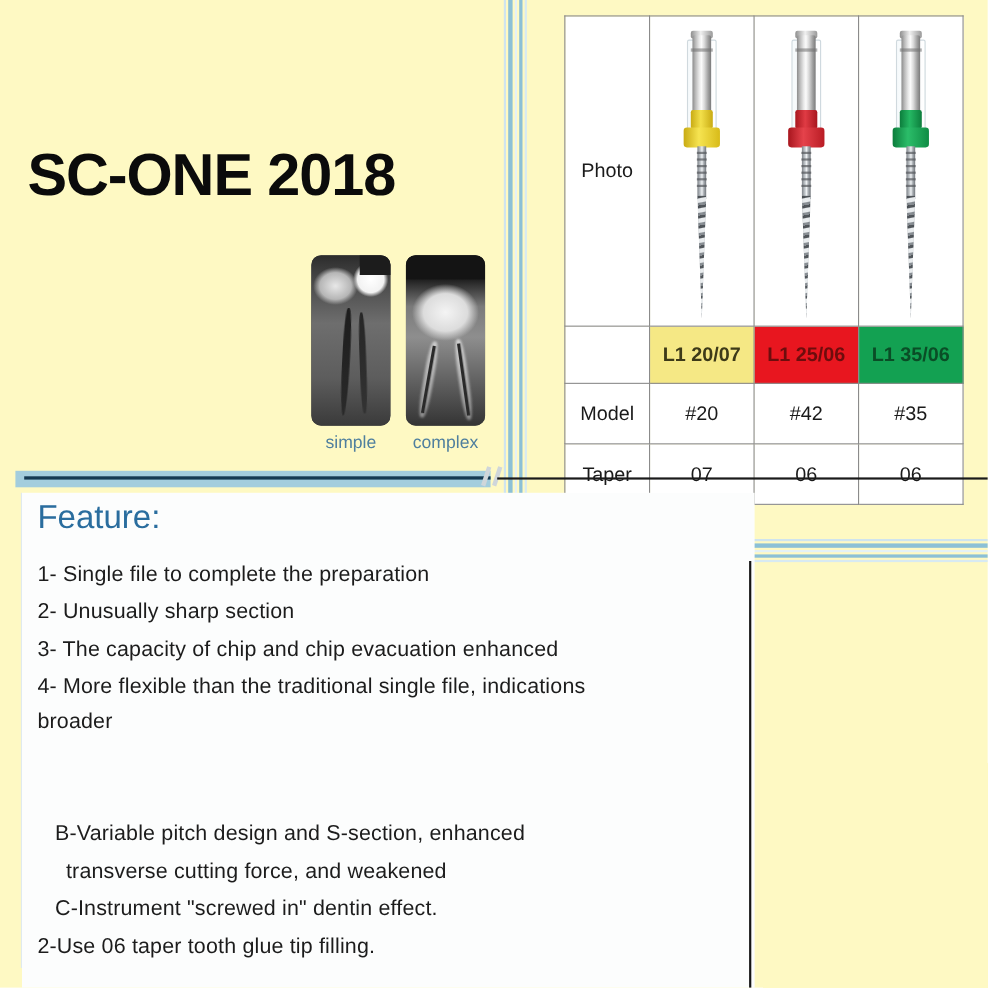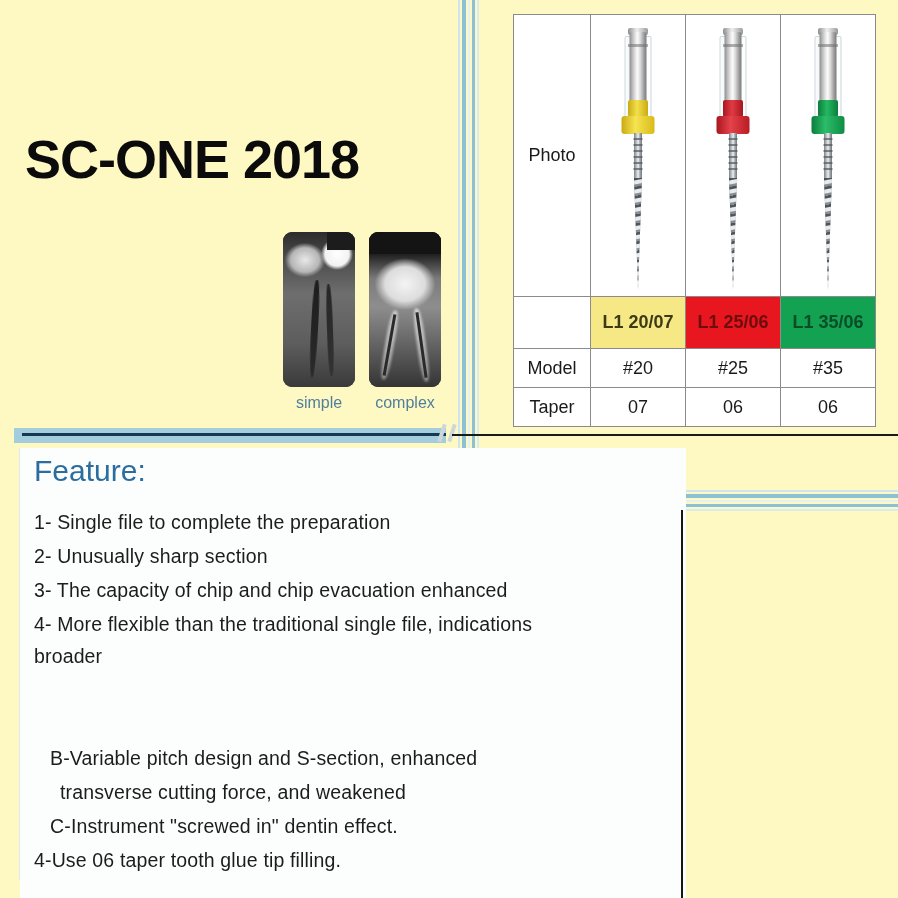--- a/index.html
+++ b/index.html
@@ -114,21 +114,21 @@
     border:1px solid #8b8b8b;
     text-align:center; vertical-align:middle;
     font-size:18px; color:#1a1a1a;
     background:#ffffff;
     padding:0;
   }
   td.label-col { width:80px; font-size:18px;margin-top:11px; }
   td.data-col  { width:94px; }
   tr.photo-row td { height:282px; }
   tr.color-row td { height:52px; font-weight:bold; font-size:17px; }
-  tr.model-row td, tr.taper-row td { height:39px; font-size:21px; }
+  tr.model-row td, tr.taper-row td { height:55px; font-size:21px; }
 
   
   .cell-yellow { background:#f5e885 !important; color:#3d3a18 !important; }
   .cell-red    { background:#e8161f !important; color:#6d0d0d !important;margin-left:27px; }
   .cell-green  { background:#13a152 !important; color:#0a4d26 !important; }
 
   
   .file-figure { position:relative; width:94px; height:276px; margin:0 auto; }
   .f-handle {
     position:absolute; left:50%; transform:translateX(-50%);
@@ -331,21 +331,21 @@
       <tr class="color-row">
         <td class="label-col"></td>
         <td class="data-col cell-yellow">L1 20/07</td>
         <td class="data-col cell-red">L1 25/06</td>
         <td class="data-col cell-green">L1 35/06</td>
       </tr>
 
       <tr class="model-row">
         <td class="label-col">Model</td>
         <td class="data-col">#20</td>
-        <td class="data-col">#25</td>
+        <td class="data-col">#42</td>
         <td class="data-col">#35</td>
       </tr>
 
       <tr class="taper-row">
         <td class="label-col">Taper</td>
         <td class="data-col">07</td>
         <td class="data-col">06</td>
         <td class="data-col">06</td>
       </tr>
     </tbody>
@@ -363,18 +363,18 @@
   <div id="feature-panel">
     <div id="feature-title">Feature:</div>
     <div class="feat-line" style="top:63px">1- Single file to complete the preparation</div>
     <div class="feat-line" style="top:97px">2- Unusually sharp section</div>
     <div class="feat-line" style="top:131px">3- The capacity of chip and chip evacuation enhanced</div>
     <div class="feat-line" style="top:165px">4- More flexible than the traditional single file, indications</div>
     <div class="feat-line" style="top:197px">broader</div>
     <div class="feat-line feat-indent" style="top:299px">B-Variable pitch design and S-section, enhanced</div>
     <div class="feat-line feat-indent2" style="top:333px">transverse cutting force, and weakened</div>
     <div class="feat-line feat-indent" style="top:367px">C-Instrument "screwed in" dentin effect.</div>
-    <div class="feat-line" style="top:401px">4-Use 06 taper tooth glue tip filling.</div>
+    <div class="feat-line" style="top:401px">2-Use 06 taper tooth glue tip filling.</div>
   </div>
 
   <div id="vline-right"></div>
 
 </div>
 
 </body></html>

